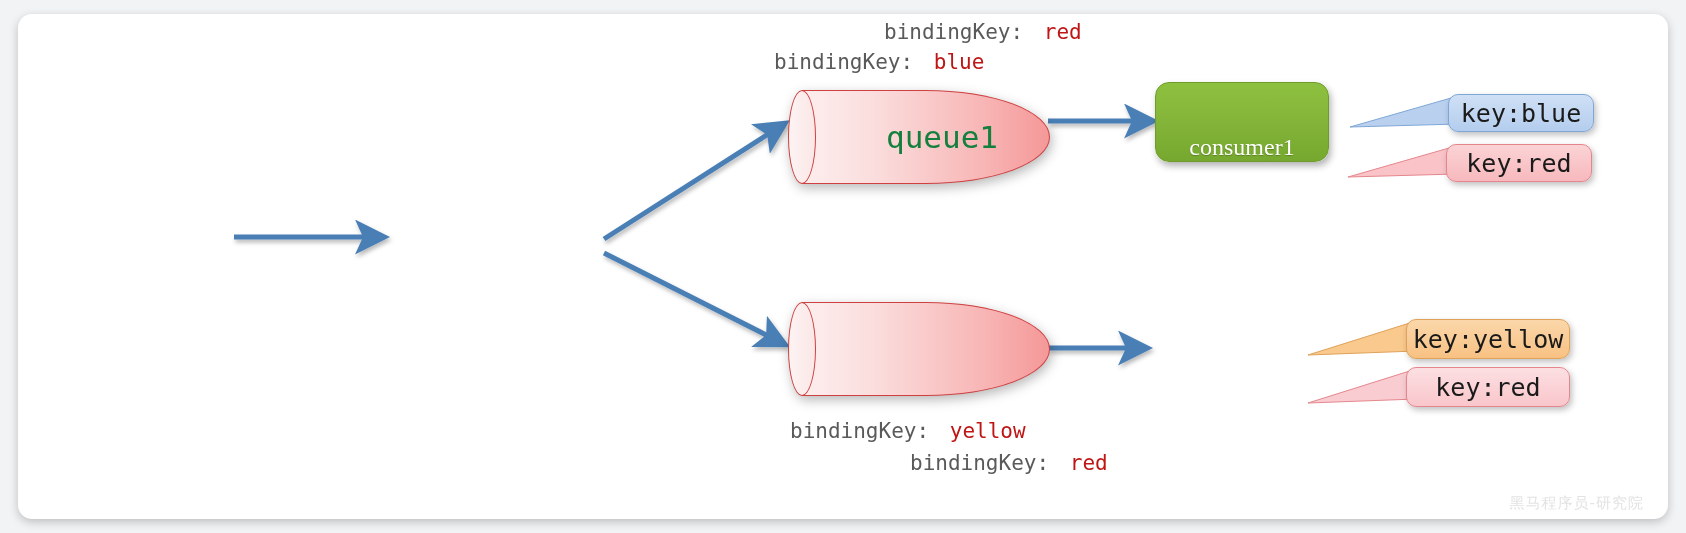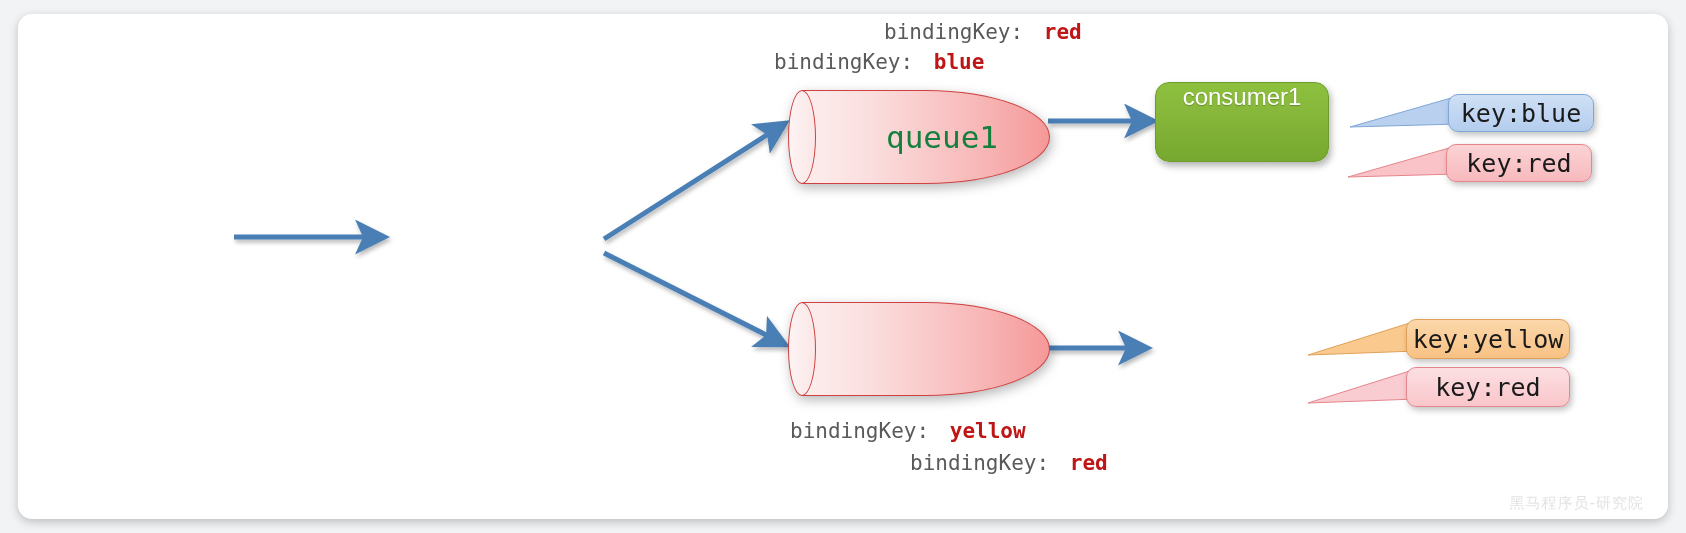--- a/index.html
+++ b/index.html
@@ -23,24 +23,24 @@
     background: #ffffff;
     border-radius: 14px;
     box-shadow: 0 3px 10px rgba(0,0,0,0.22);
   }
 
   
   .rbox {
     position: absolute;
     border-radius: 14px;
     display: flex;
-    align-items: flex-start;
+    align-items: flex-end;
     justify-content: center;
     color: #ffffff;
-    font-family: Liberation Sans, sans-serif;
+    font-family: Liberation Serif, serif;
     box-shadow: 2px 4px 7px rgba(0,0,0,0.30);
     text-shadow: 0 1px 1px rgba(0,0,0,0.25);
   }
   .rbox.blue {
     background: linear-gradient(180deg, #4a8cc8 0%, #3a7cb8 45%, #2d6aa3 100%);
     border: 1px solid #2a6396;
   }
   .rbox.green {
     background: linear-gradient(180deg, #8ec03f 0%, #85b63a 45%, #76a82f 100%);
     border: 1px solid #6e9c2c;
@@ -159,21 +159,21 @@
 
   .tail { position: absolute; pointer-events: none; }
 
   
   .bkey {
     position: absolute;
     font-size: 21px;
     color: #5a5a5a;
     white-space: nowrap;
   }
-  .bkey b { color: #bf1515; font-weight: bold; }
+  .bkey b { color: #bf1515; font-weight: normal; }
 
   
   #watermark {
     position: absolute;
     right: 24px;
     bottom: 6px;
     font-family: "DejaVu Sans", "Liberation Sans", sans-serif;
     font-size: 15px;
     color: #e3e3e3;
     letter-spacing: 1px;

